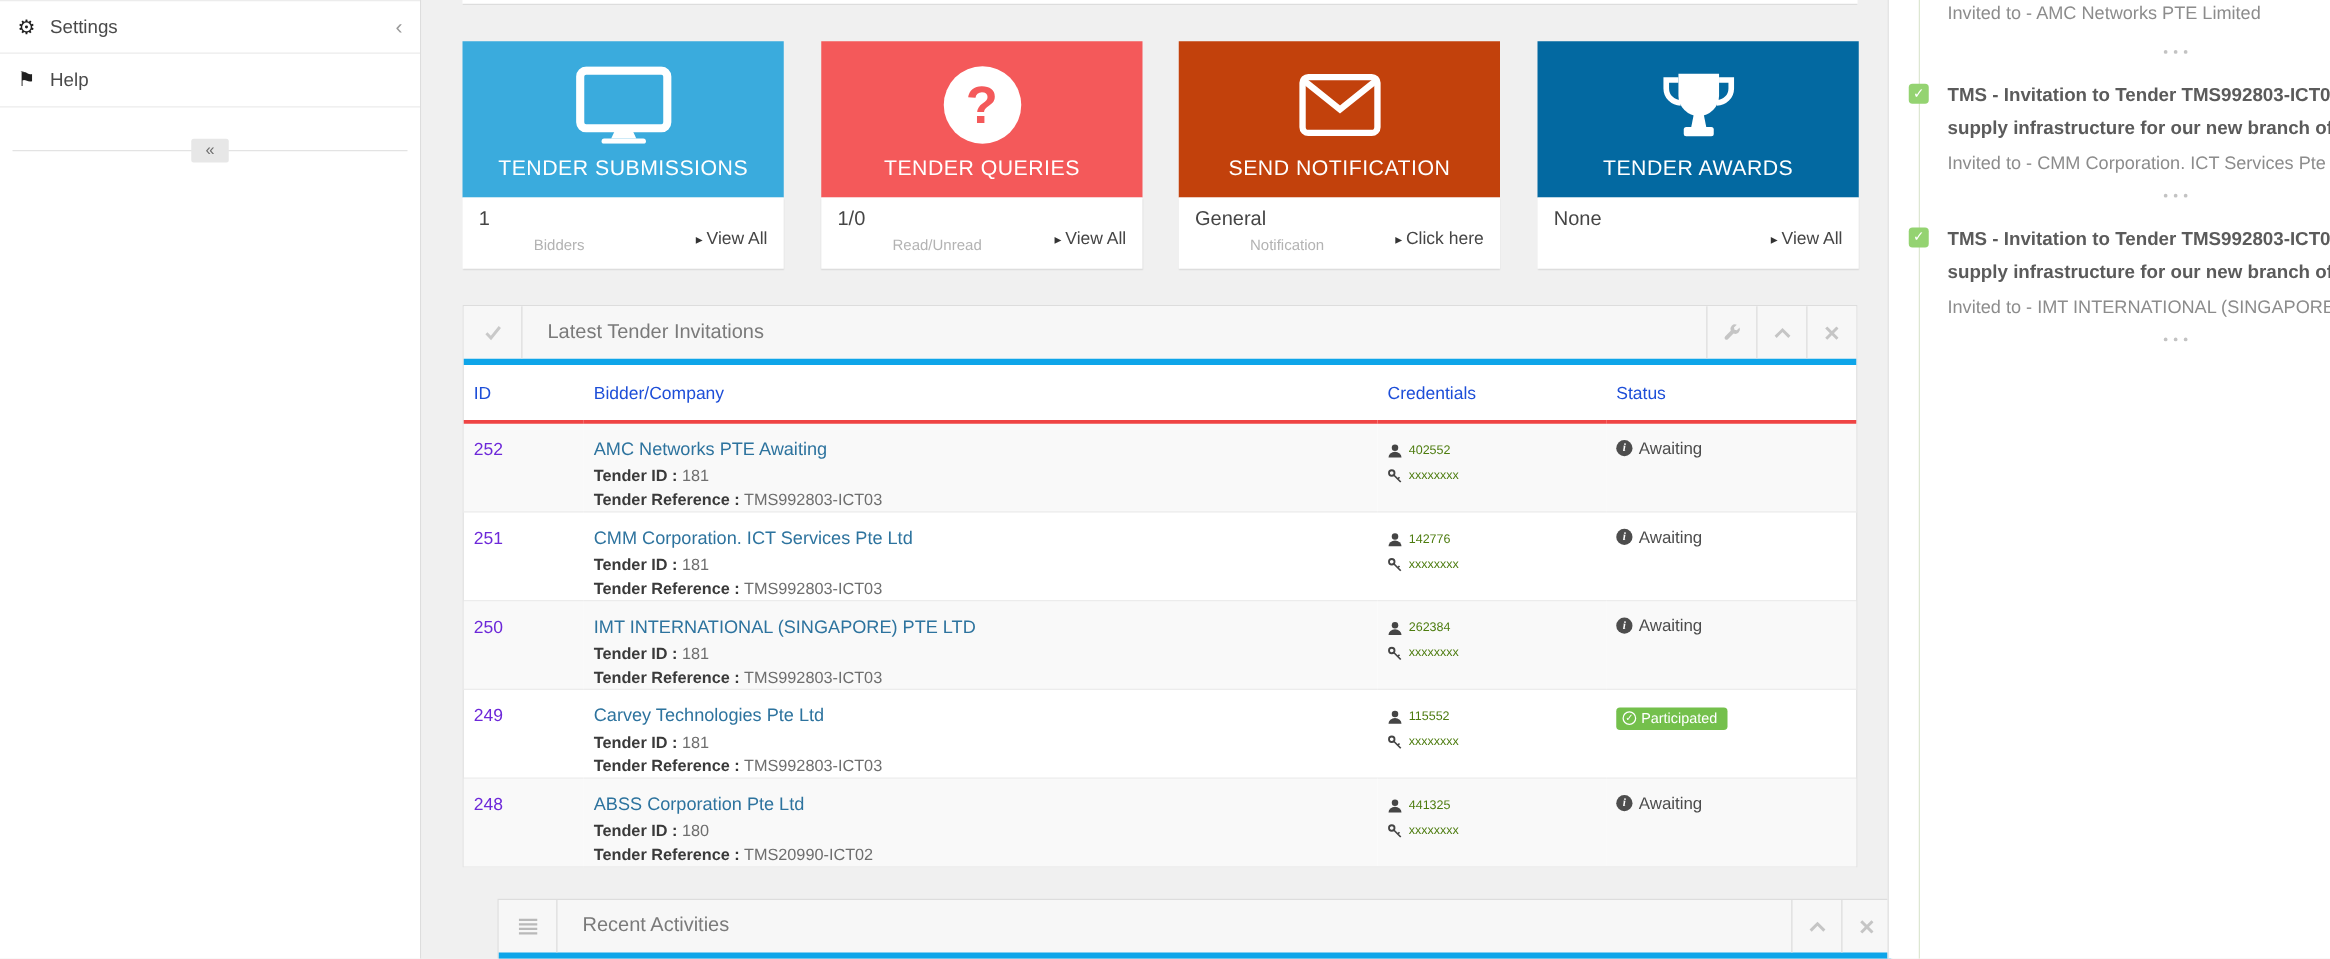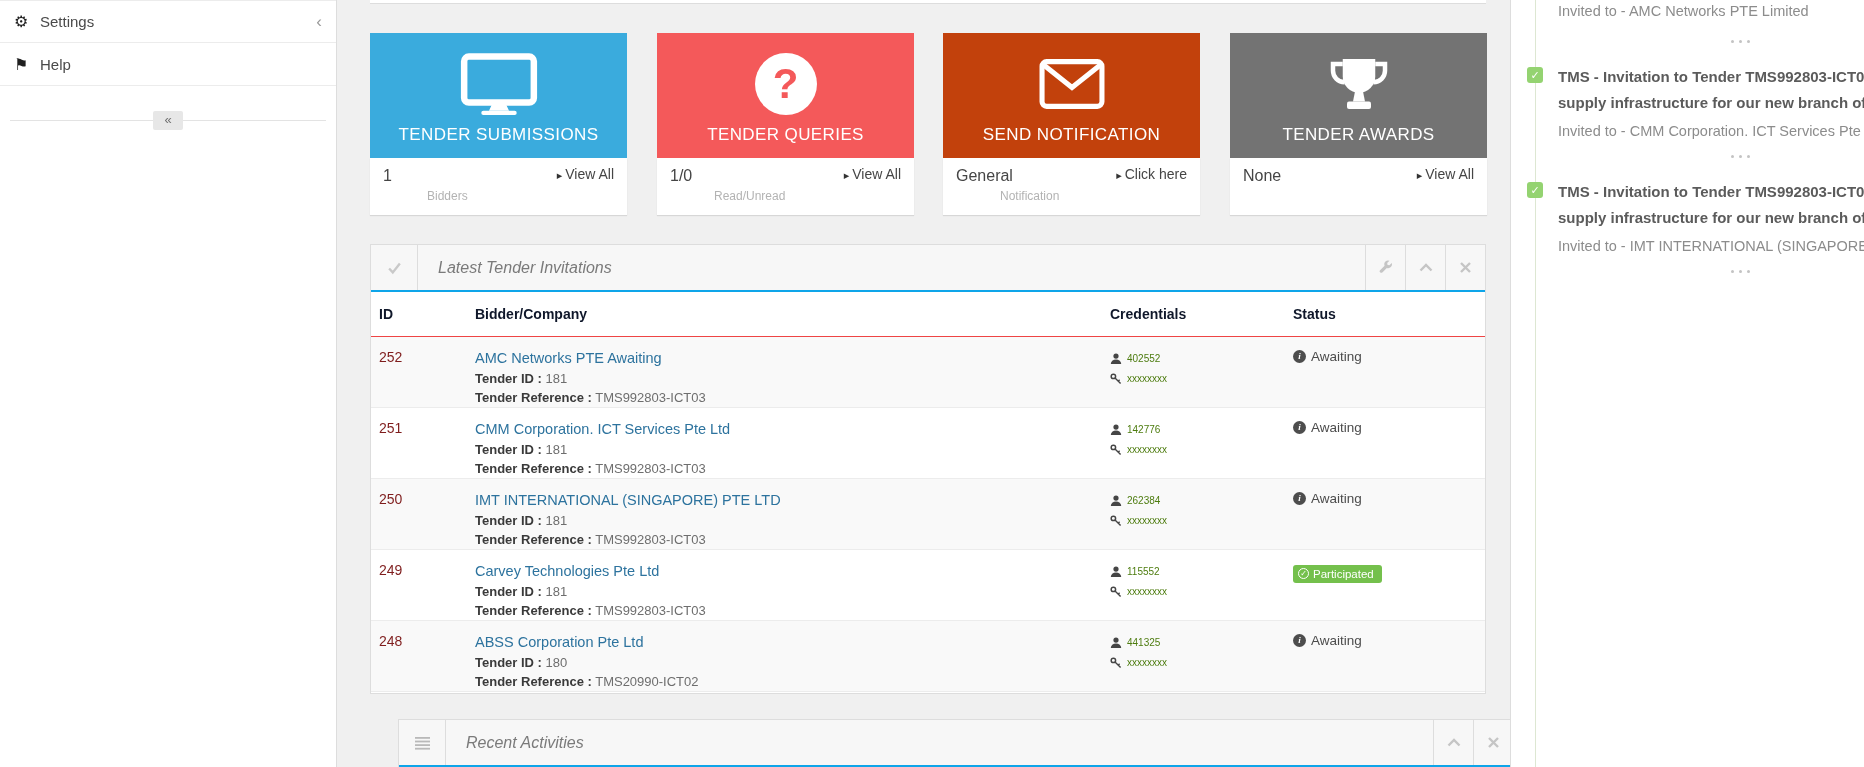--- a/index.html
+++ b/index.html
@@ -42,58 +42,57 @@
   }
   .card-iconwrap { flex:1; display:flex; align-items:center; justify-content:center; padding-top:10px; }
   .card-label { color:#fff; font-size:17px; letter-spacing:.4px; padding-bottom:13px; }
   .card-footer {
     height:57px; background:#fff; padding:9px 13px 0 13px; position:relative;
     box-shadow:0 1px 1px rgba(0,0,0,.10);
   }
   .card-value { font-size:16px; color:#454545; }
   .card-sub { font-size:12px; color:#b3b3b3; margin-top:4px;margin-left:44px; }
   .card-action {
-    position:absolute; right:13px; top:8px; font-size:14px; color:#454545; cursor:pointer;
+    position:absolute; right:13px; top:24px; font-size:14px; color:#454545; cursor:pointer;
   }
   .card-action .tri { font-size:11px; margin-right:3px; color:#333; }
   .q-circle {
     width:62px; height:62px; border-radius:50%; background:#fff;
     display:flex; align-items:center; justify-content:center;
     font-size:42px; font-weight:bold;
   }
   
   .panel {
     position:absolute; left:370px; width:1116px; background:#fff;
     border:1px solid #ddd;
   }
   .panel-header {
     display:flex; align-items:stretch; height:47px; background:#f7f7f7;
-    border-bottom:2px solid #0ea5e9;
-    font-style:italic;
+    border-bottom:5px solid #0ea5e9;
   }
   .ph-iconcell {
     width:47px; border-right:1px solid #ddd; display:flex; align-items:center; justify-content:center;
   }
   .ph-title { flex:1; display:flex; align-items:center; padding-left:20px; font-size:16px; color:#7a7a7a; }
   .ph-action {
     width:40px; border-left:1px solid #ddd; display:flex; align-items:center; justify-content:center; cursor:pointer;
   }
   
   table.inv { width:100%; border-collapse:collapse; }
   table.inv th {
-    text-align:left; font-size:14px; color:#0f172a; padding:14px 8px;
-    border-bottom:1px solid #ef4444; font-weight:bold;
+    text-align:left; font-size:14px; color:#1d4ed8; padding:14px 8px;
+    border-bottom:3px solid #ef4444; font-weight:normal;
   }
   th.c-id, td.td-id { width:96px; padding-left:12px; }
   th.c-company, td.td-company { width:635px; }
   th.c-cred, td.td-cred { width:183px; }
   table.inv td { vertical-align:top; padding:12px 8px 0 8px; height:71px; }
   table.inv tr.striped { background:#f9f9f9; }
   table.inv tbody tr { border-bottom:1px solid #ececec; }
-  td.td-id { font-size:14px; color:#7f1d1d; padding-left:12px; }
+  td.td-id { font-size:14px; color:#6d28d9; padding-left:12px; }
   .company-link { color:#2d739e; font-size:14.5px; text-decoration:none; cursor:pointer; display:inline-block; margin-bottom:3px; }
   .meta { font-size:13px; line-height:19px; }
   .meta-label { color:#3a3a3a; font-weight:bold; }
   .meta-val { color:#6e6e6e; }
   .cred-line { display:flex; align-items:center; font-size:10px; color:#4d7c0f; line-height:20px; }
   .cred-line svg { margin-right:5px; }
   .status-awaiting { display:flex; align-items:center; font-size:13.5px; color:#4c4c4c; }
   .info-ic {
     width:13px; height:13px; border-radius:50%; background:#4d4d4d; color:#fff;
     font-size:9px; font-weight:bold; text-align:center; line-height:13px; margin-right:5px;
@@ -191,21 +190,21 @@
     <div class="card-label">SEND NOTIFICATION</div>
   </div>
   <div class="card-footer">
     <div class="card-value">General</div>
     <div class="card-sub">Notification</div>
     <div class="card-action"><span class="tri">▸</span><span>Click here</span></div>
   </div>
 </div>
 
 <div class="card" style="left:1230px">
-  <div class="card-tile" style="background: #737373;">
+  <div class="card-tile" style="background: #0369a1;">
     <div class="card-iconwrap">
       <svg width="60" height="58" viewBox="0 0 24 23">
         <path d="M5.5 1.5 h13 v7 a6.5 6.5 0 0 1 -13 0 z" fill="#fff"></path>
         <path d="M5.5 3.5 H1.6 V6.2 a4.6 4.6 0 0 0 4.6 4.6 M18.5 3.5 h3.9 V6.2 a4.6 4.6 0 0 1 -4.6 4.6" fill="none" stroke="#fff" stroke-width="1.8"></path>
         <path d="M10.4 14.5 h3.2 l0.8 4 h-4.8 z" fill="#fff"></path>
         <rect x="7.2" y="18.5" width="9.6" height="3" rx="0.8" fill="#fff"></rect>
       </svg>
     </div>
     <div class="card-label">TENDER AWARDS</div>
   </div>

